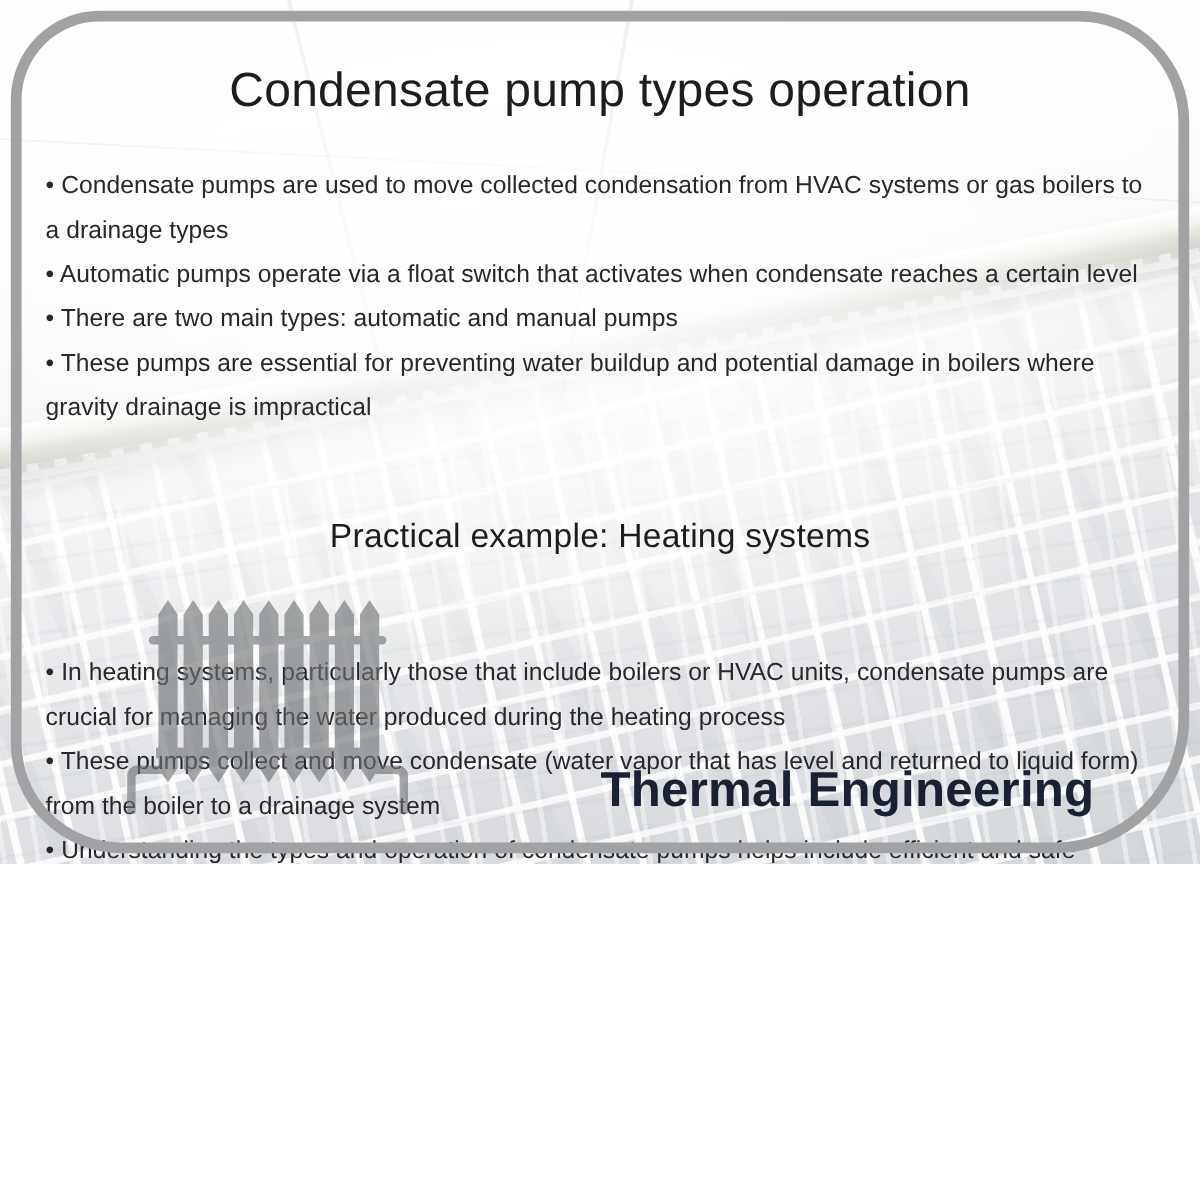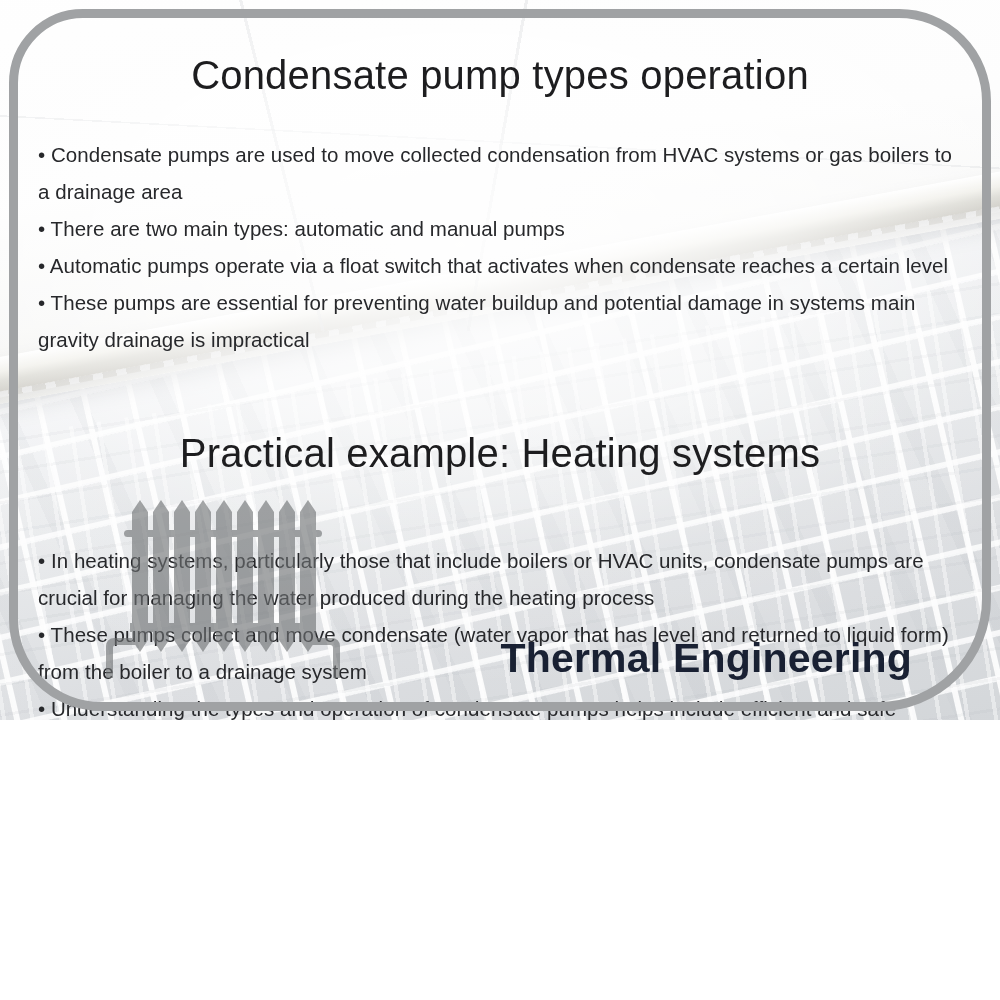--- a/index.html
+++ b/index.html
@@ -112,21 +112,21 @@
   .content{ position:absolute; inset:0; padding:0; }
 
   .slide-title{
     position:absolute; left:0; right:0;
     text-align:center;
     color:#1d1d1f;
     font-weight:400;
     letter-spacing:.2px;
   }
   #title-1{ top:53px; font-size:40px; }
-  #title-2{ top:431px; font-size:40px; }
+  #title-2{ top:431px; font-size:28px; }
 
   .bullets{ position:absolute; left:38px; width:930px; }
   #bullets-1{ top:136px; }
   #bullets-2{ top:542px; }
 
   .bullet{
     color:#27282b;
     font-size:20.5px;
     line-height:37px;
     letter-spacing:.05px;
@@ -165,24 +165,24 @@
     <div class="bg-panel-edge"></div>
     <div class="bg-lines"></div>
     <div class="bg-vignette"></div>
   </div>
 
   <div class="content">
 
     <h1 id="title-1" class="slide-title">Condensate pump types operation</h1>
 
     <div id="bullets-1" class="bullets">
-      <p class="bullet">• Condensate pumps are used to move collected condensation from HVAC systems or gas boilers to a drainage area</p>
+      <p class="bullet">• Condensate pumps are used to move collected condensation from HVAC systems or gas boilers to a drainage types</p>
+      <p class="bullet">• Automatic pumps operate via a float switch that activates when condensate reaches a certain level</p>
       <p class="bullet">• There are two main types: automatic and manual pumps</p>
-      <p class="bullet">• Automatic pumps operate via a float switch that activates when condensate reaches a certain level</p>
-      <p class="bullet">• These pumps are essential for preventing water buildup and potential damage in systems main gravity drainage is impractical</p>
+      <p class="bullet">• These pumps are essential for preventing water buildup and potential damage in boilers where gravity drainage is impractical</p>
     </div>
 
     <h2 id="title-2" class="slide-title">Practical example: Heating systems</h2>
 
     <div id="bullets-2" class="bullets">
       <p class="bullet">• In heating systems, particularly those that include boilers or HVAC units, condensate pumps are crucial for managing the water produced during the heating process</p>
       <p class="bullet">• These pumps collect and move condensate (water vapor that has level and returned to liquid form) from the boiler to a drainage system</p>
       <p class="bullet">• Understanding the types and operation of condensate pumps helps include efficient and safe heating system maintenance</p>
     </div>
 

